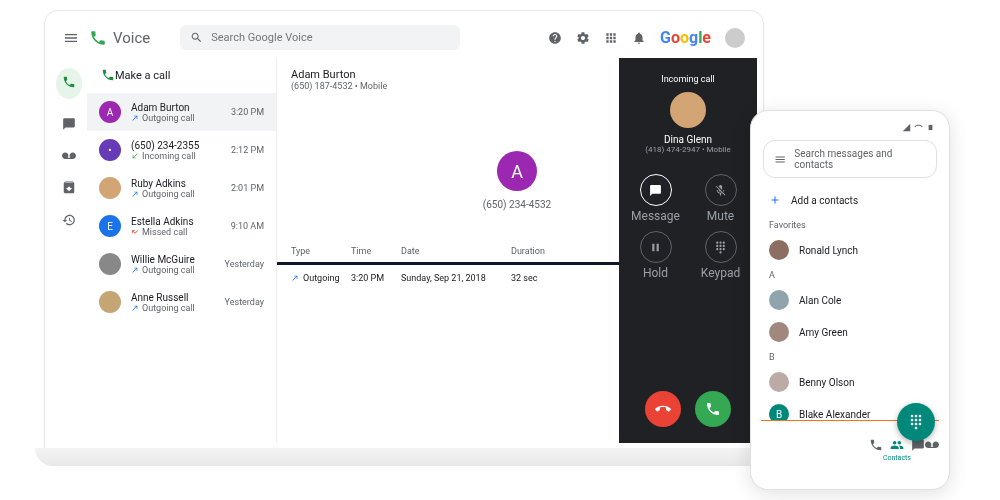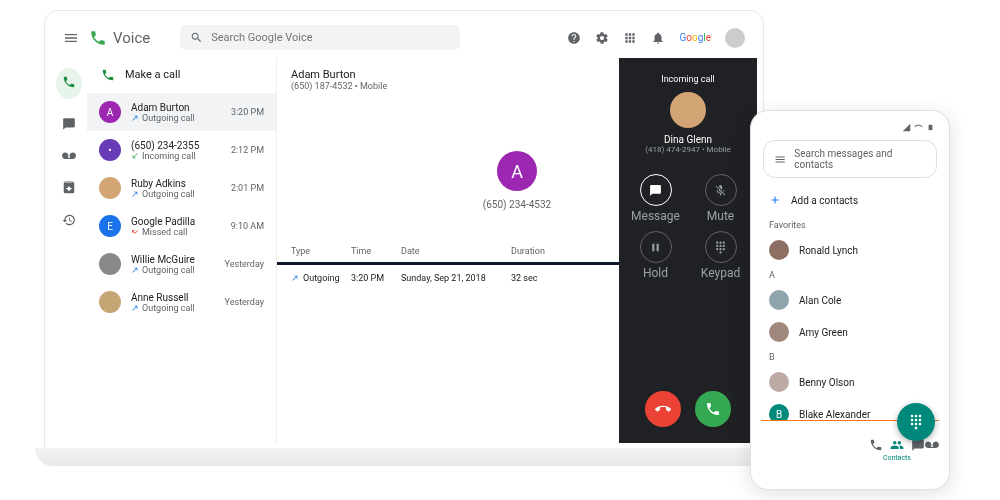--- a/index.html
+++ b/index.html
@@ -8,29 +8,29 @@
 .laptop-base{position:absolute;left:35px;top:448px;width:770px;height:18px;background:linear-gradient(#f4f4f4,#e8e8e8);border-radius:0 0 24px 24px}
 .screen{width:100%;height:100%;background:#fff;display:flex;flex-direction:column}
 .header{display:flex;align-items:center;padding:8px 12px;gap:10px}
 .hamburger{width:16px;color:#5f6368;cursor:pointer}
 .voice-logo{display:flex;align-items:center;gap:6px;color:#5f6368;font-size:15px}
 .voice-logo svg{width:18px;height:18px}
 .search-bar{flex:1;max-width:280px;background:#f1f3f4;border-radius:6px;display:flex;align-items:center;padding:6px 10px;gap:8px;margin-left:20px}
 .search-bar input{border:none;background:none;outline:none;font-size:11px;flex:1;color:#5f6368}
 .header-icons{margin-left:auto;display:flex;align-items:center;gap:14px;color:#5f6368}
 .header-icons svg{width:14px;height:14px;cursor:pointer}
-.google-logo{font-size:10px;font-weight:400}
+.google-logo{font-size:16px;font-weight:700}
 .google-logo span:nth-child(1){color:#4285f4}.google-logo span:nth-child(2){color:#ea4335}.google-logo span:nth-child(3){color:#fbbc04}.google-logo span:nth-child(4){color:#4285f4}.google-logo span:nth-child(5){color:#34a853}.google-logo span:nth-child(6){color:#ea4335}
 .avatar-sm{width:20px;height:20px;border-radius:50%;background:#ccc}
 .body{flex:1;display:flex;overflow:hidden}
 .sidenav{width:36px;display:flex;flex-direction:column;align-items:center;gap:18px;padding-top:10px;color:#5f6368}
 .sidenav svg{width:14px;height:14px;cursor:pointer}
 .sidenav .active{background:#e6f4ea;border-radius:50%;padding:6px;color:#1e8e3e}
 .call-list{width:190px;border-right:1px solid #eee;overflow:hidden}
-.make-call{display:flex;align-items:flex-start;gap:10px;padding:10px 14px;font-size:11px;color:#202124;border-bottom:1px solid transparent}
+.make-call{display:flex;align-items:center;padding:10px 14px;font-size:11px;color:#202124;border-bottom:1px solid transparent}
 .make-call svg{width:14px;height:14px;color:#1e8e3e}
 .call-item{display:flex;align-items:center;padding:8px 12px;gap:10px;font-size:10px}
 .call-item.selected{background:#f1f3f4}
 .c-avatar{width:22px;height:22px;border-radius:50%;display:flex;align-items:center;justify-content:center;color:#fff;font-size:10px;flex-shrink:0}
 .c-info{flex:1;min-width:0}
 .c-name{color:#202124;font-size:10px}
 .c-sub{color:#5f6368;font-size:9px;display:flex;align-items:center;gap:3px}
 .c-sub svg{width:8px;height:8px}
 .c-time{color:#5f6368;font-size:9px}
 .detail{flex:1;display:flex;flex-direction:column;position:relative}
@@ -168,21 +168,21 @@
                 <div class="c-name">Ruby Adkins</div>
                 <div class="c-sub"><svg viewBox="0 0 24 24">
                     <path fill="#1a73e8" d="M9 5v2h6.6L4 18.6 5.4 20 17 8.4V15h2V5H9z"></path>
                   </svg>Outgoing call</div>
               </div>
               <div class="c-time">2:01 PM</div>
             </div>
             <div class="call-item">
               <div class="c-avatar" style="background:#1a73e8">E</div>
               <div class="c-info">
-                <div class="c-name">Google Padilla</div>
+                <div class="c-name">Estella Adkins</div>
                 <div class="c-sub"><svg viewBox="0 0 24 24">
                     <path fill="#ea4335" d="M19.6 7L12 14.6 6.4 9H11V7H3v8h2v-4.6l7 7 9-9L19.6 7z"></path>
                   </svg>Missed call</div>
               </div>
               <div class="c-time">9:10 AM</div>
             </div>
             <div class="call-item">
               <div class="c-avatar" style="background:#888"></div>
               <div class="c-info">
                 <div class="c-name">Willie McGuire</div>

